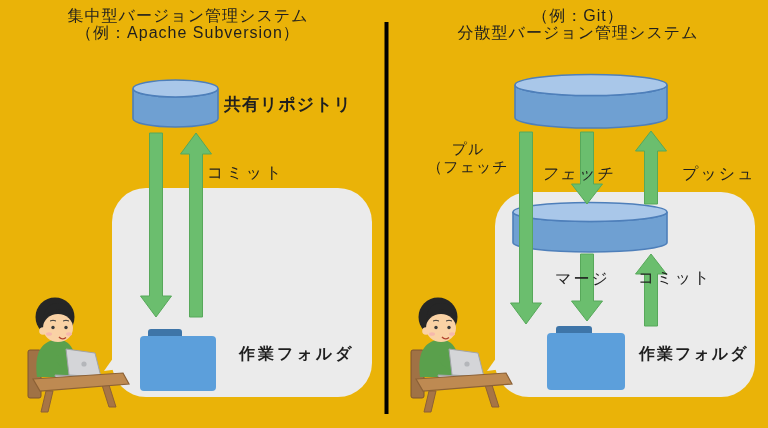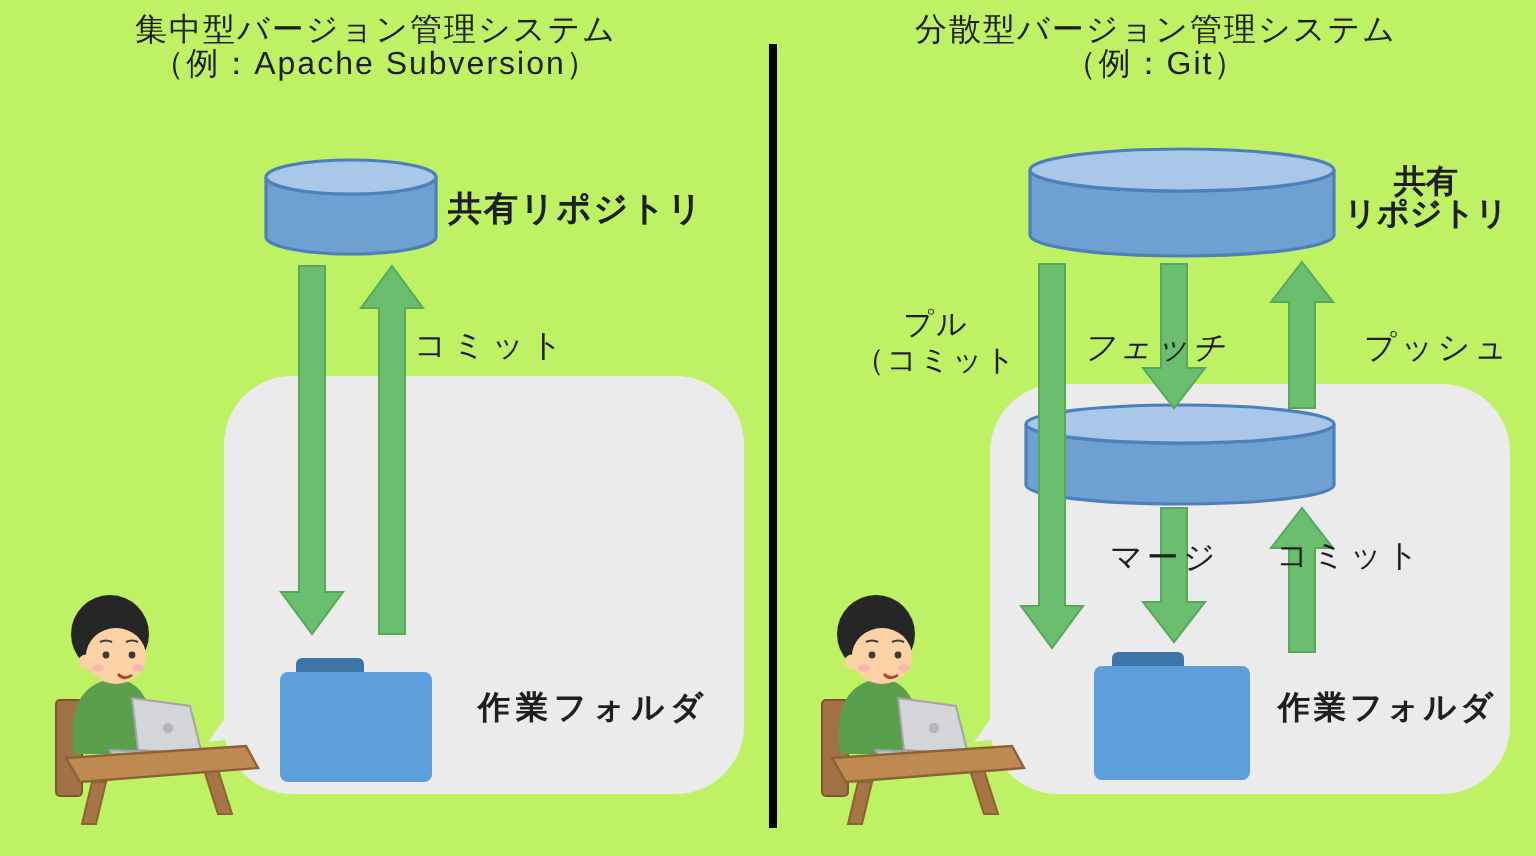--- a/index.html
+++ b/index.html
@@ -2,21 +2,21 @@
 <html style="--cylinder-body: #6FA0D2; --cylinder-top: #A9C7E9; --cylinder-border: #4E7FBA; --arrow-green: #6BBE6E; --arrow-border: #57A85A; --bubble-gray: #EBEBEB; --folder-body: #5C9FDB; --folder-tab: #3E75A8; --divider: #000000; --text: #1F1F1F;"><head>
 <meta charset="utf-8">
 <style>
   :root{
     --cylinder-body:#6FA0D2; --cylinder-top:#A9C7E9; --cylinder-border:#4E7FBA;
     --arrow-green:#6BBE6E; --arrow-border:#57A85A; --bubble-gray:#EBEBEB;
     --folder-body:#5C9FDB; --folder-tab:#3E75A8; --divider:#000000; --text:#1F1F1F;
   }
   html,body{margin:0;padding:0;background:#ffffff;}
   #stage{
-    position:relative; width:768px; height:428px; background:#bef264; overflow:hidden;
+    position:relative; width:768px; height:428px; background:#eab308; overflow:hidden;
     font-family:"Liberation Sans","DejaVu Sans",sans-serif; color:var(--text);
   }
   #diagram-svg{position:absolute;left:0;top:0;}
   .bubble{fill:var(--bubble-gray);}
   .cyl-body{fill:var(--cylinder-body);stroke:var(--cylinder-border);stroke-width:1.6;}
   .cyl-top{fill:var(--cylinder-top);stroke:var(--cylinder-border);stroke-width:1.6;}
   .arrow{fill:var(--arrow-green);stroke:var(--arrow-border);stroke-width:1;}
   .folder-body{fill:var(--folder-body);}
   .folder-tab{fill:var(--folder-tab);}
   .divider{fill:var(--divider);}
@@ -114,39 +114,35 @@
 
     <rect class="divider" x="384.5" y="22" width="4" height="392"></rect>
   </svg>
 
   <div class="label title" style="left:38px;top:7px;width:300px;">
     <div>集中型バージョン管理システム</div>
     <div>（例：Apache Subversion）</div>
   </div>
 
   <div class="label title" style="left:428px;top:7px;width:300px;">
+    <div>（例：Git）</div>
     <div>分散型バージョン管理システム</div>
-    <div>（例：Git）</div>
   </div>
 
   <div class="label bold ls1" style="left:224px;top:93px;font-size:17px;font-family:Liberation Serif, serif;">共有リポジトリ</div>
 
 
   <div class="label ls3" style="left:207px;top:163px;font-size:16px;">コミット</div>
 
   <div class="label bold ls3" style="left:239px;top:344px;font-size:16px;">作業フォルダ</div>
 
-  <div class="label bold center" style="left:665px;top:84px;width:96px;font-size:16px;line-height:16px;">
-    <div>共有</div>
-    <div>リポジトリ</div>
-  </div>
 
-  <div class="label center" style="left:410px;top:140px;width:116px;font-size:15px;line-height:18px;letter-spacing:1px;margin-top:14px;">
+  <div class="label center" style="left:410px;top:140px;width:116px;font-size:15px;line-height:18px;letter-spacing:1px;">
     <div>プル</div>
-    <div>（コミット</div>
+    <div>（フェッチ</div>
   </div>
 
   <div class="label ls2" style="left:541px;top:164px;font-size:16px;font-style:italic;">フェッチ</div>
 
   <div class="label ls2" style="left:642px;top:164px;font-size:16px;margin-left:40px;">プッシュ</div>
 
   <div class="label ls2" style="left:555px;top:269px;font-size:16px;">マージ</div>
 
   <div class="label ls2" style="left:638px;top:268px;font-size:16px;">コミット</div>
 

